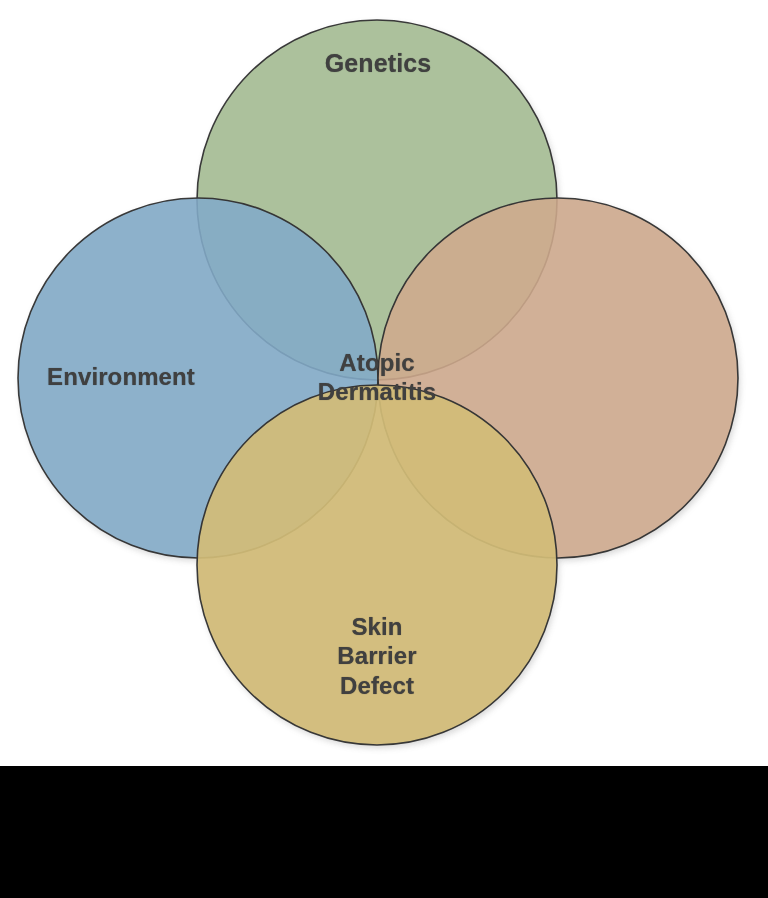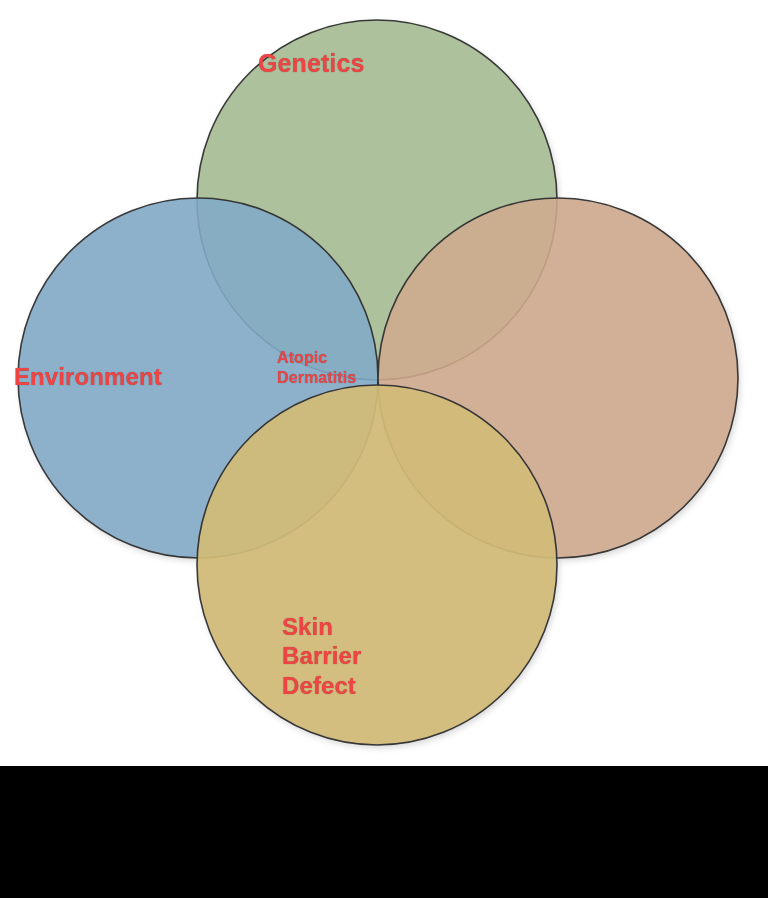--- a/index.html
+++ b/index.html
@@ -28,24 +28,24 @@
     height: 766px;
     background: #ffffff;
   }
   #venn-svg {
     display: block;
     width: 768px;
     height: 766px;
   }
   .venn-label {
     position: absolute;
-    text-align: left;
+    text-align: center;
     font-family: "Liberation Sans", sans-serif;
     font-weight: bold;
-    color: #ef4444;
+    color: #404040;
     line-height: 1.22;
     letter-spacing: 0.1px;
     white-space: pre-line;
     text-shadow: 0 0 1px rgba(0,0,0,0.45);
     pointer-events: none;
   }
   #label-genetics {
     left: 258px;
     top: 48px;
     width: 240px;
@@ -60,21 +60,21 @@
   #label-immune {
     left: 540px;
     top: 350px;
     width: 216px;
     font-size: 25px;
   }
   #label-center {
     left: 277px;
     top: 348px;
     width: 200px;
-    font-size: 16px;
+    font-size: 24px;
   }
   #label-skin {
     left: 282px;
     top: 612px;
     width: 190px;
     font-size: 24px;
   }
   #bottom-bar {
     position: absolute;
     left: 0;

